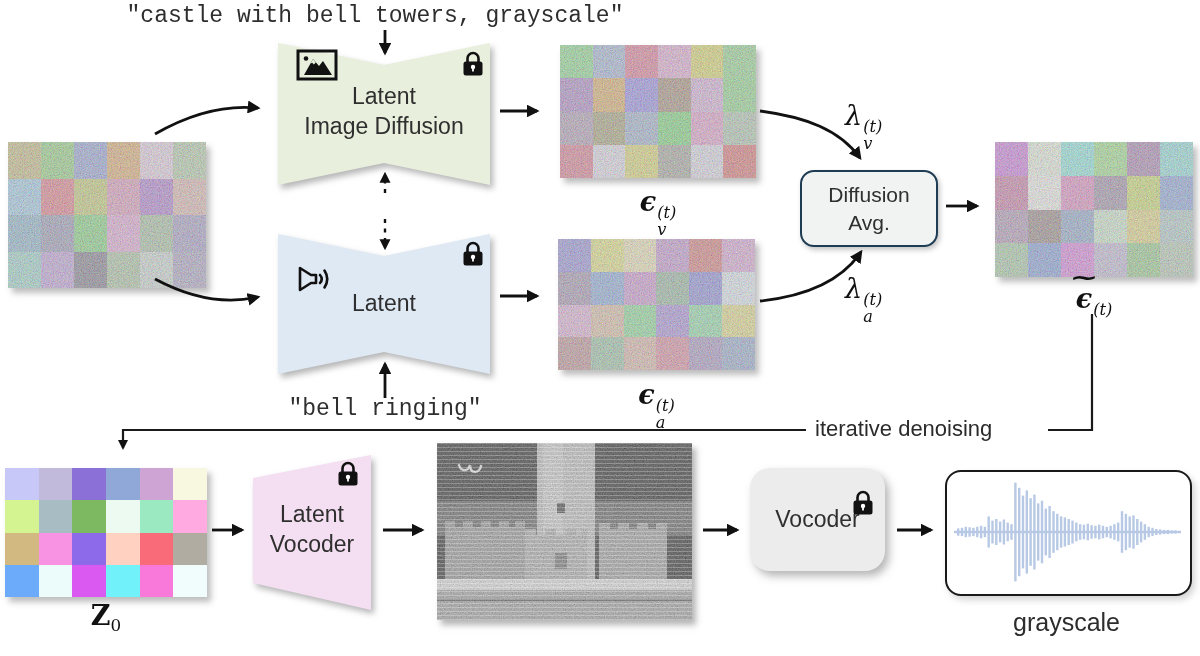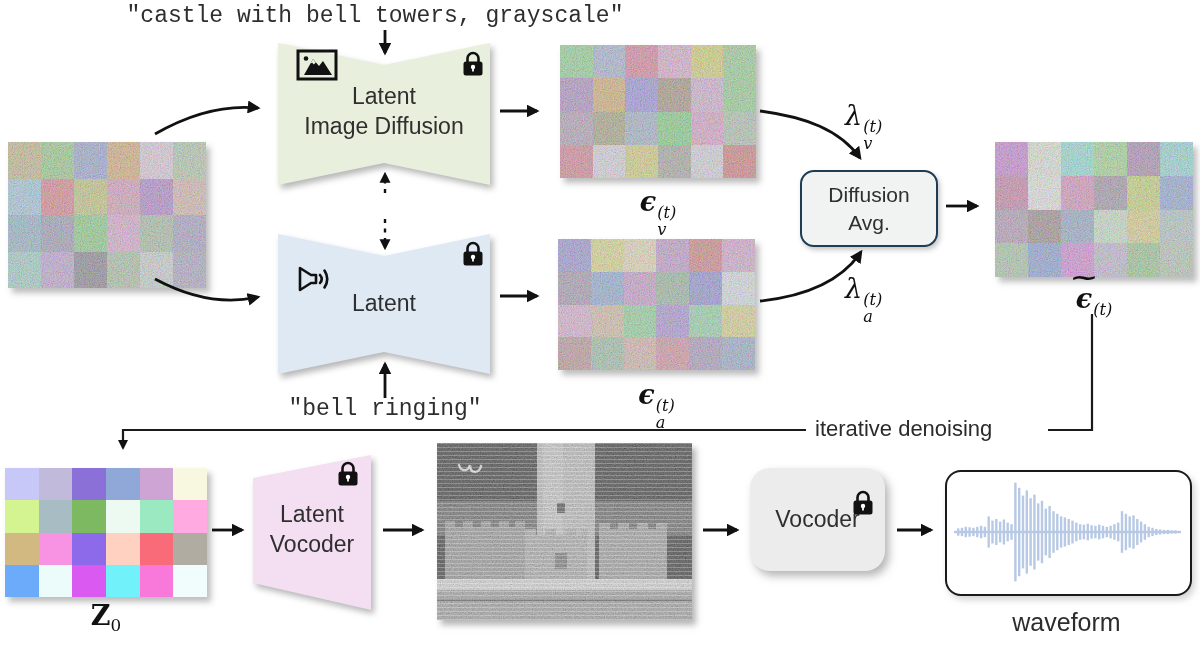--- a/index.html
+++ b/index.html
@@ -422,21 +422,21 @@
         <rect x="203.3" y="54.8" width="2.4" height="8.3" fill="#b7c9e4"></rect>
         <rect x="207.1" y="55.9" width="2.4" height="6.2" fill="#b7c9e4"></rect>
         <rect x="210.9" y="56.4" width="2.4" height="5.2" fill="#b7c9e4"></rect>
         <rect x="214.8" y="56.9" width="2.4" height="4.2" fill="#b7c9e4"></rect>
         <rect x="218.6" y="56.9" width="2.4" height="4.2" fill="#b7c9e4"></rect>
         <rect x="222.4" y="57.4" width="2.4" height="3.1" fill="#b7c9e4"></rect>
         <rect x="226.2" y="57.4" width="2.4" height="3.1" fill="#b7c9e4"></rect>
         <rect x="6" y="57.8" width="227" height="2.4" fill="#b7c9e4"></rect>
       </svg>
   </div>
-  <div class="abs caption center" style="left:945px;top:608px;width:243px;">waveform</div>
+  <div class="abs caption center" style="left:945px;top:608px;width:243px;">grayscale</div>
 
   <svg class="arrows" width="1200" height="656">
     <defs>
       <marker id="ah" viewBox="0 0 8 8" refX="6.4" refY="4" markerWidth="4.6" markerHeight="4.6" orient="auto-start-reverse">
         <path d="M0,0 L8,4 L0,8 Z" fill="#111"></path>
       </marker>
     </defs>
     <g fill="none" stroke="#111" stroke-width="2.8">
       <path d="M385,30 V53" marker-end="url(#ah)"></path>
       <path d="M155,134 C195,111 228,105 258,108" marker-end="url(#ah)"></path>

